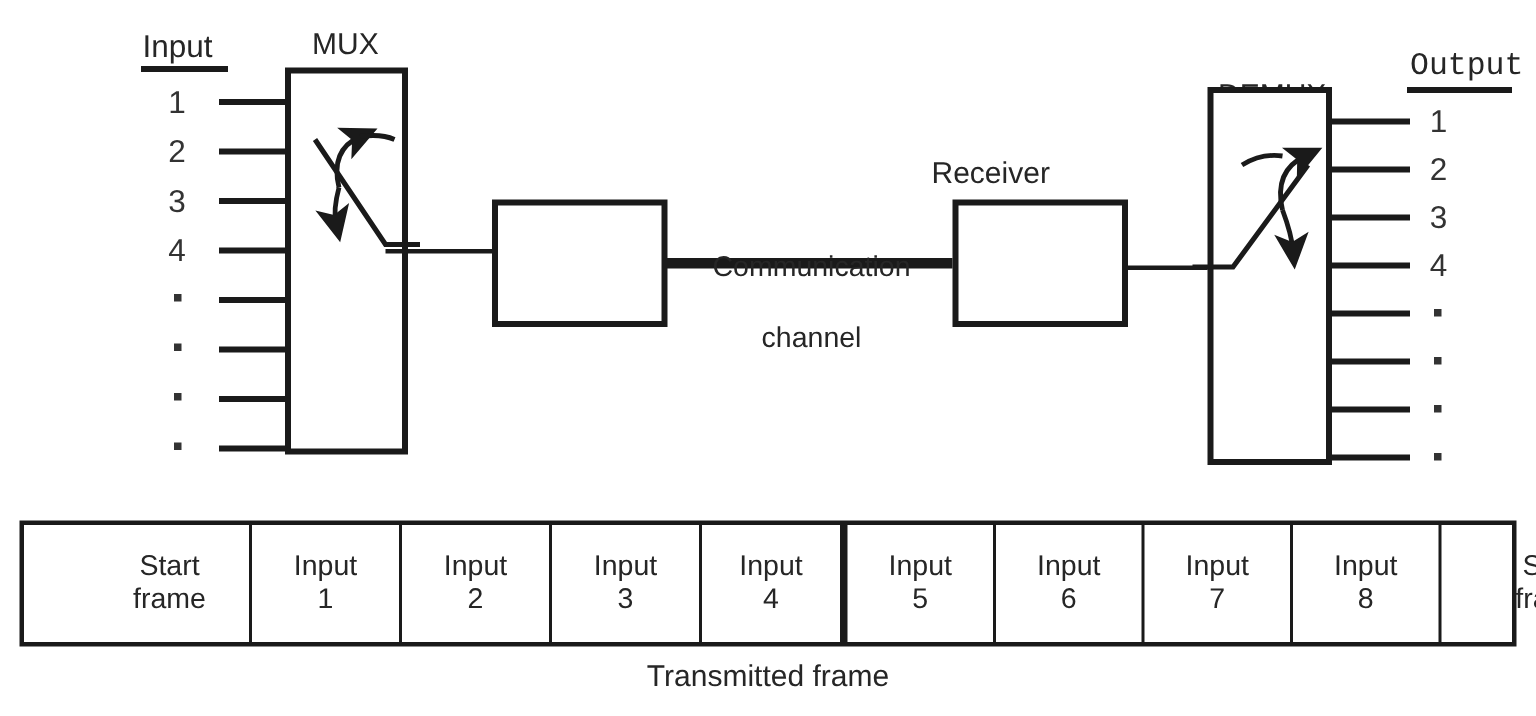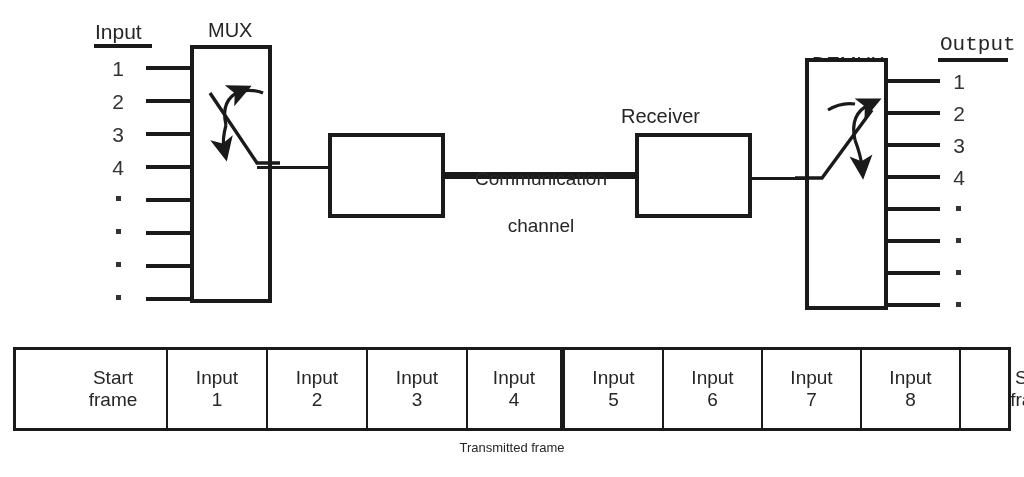--- a/index.html
+++ b/index.html
@@ -44,21 +44,21 @@
     display:flex;flex-direction:column;align-items:center;justify-content:center;
     border-right:2px solid #1a1a1a;
     font-size:19px;color:#262626;line-height:1.18;text-align:center;
   }
   .fcell:last-child{border-right:none;}
   .fcell.thick-right{border-right-width:5px;}
   .fcell .l1,.fcell .l2{display:block;}
 
   .caption-bottom{
     position:absolute;left:0;top:440px;width:1024px;text-align:center;
-    font-size:13px;color:#262626;
+    font-size:20px;color:#262626;
   }
 
   svg{position:absolute;left:0;top:0;width:1024px;height:477px;overflow:visible;pointer-events:none;}
 </style>
 </head>
 <body>
 
 <div class="stage">
 
   <div class="hdr" style="left:95px;top:20px;">Input</div>

